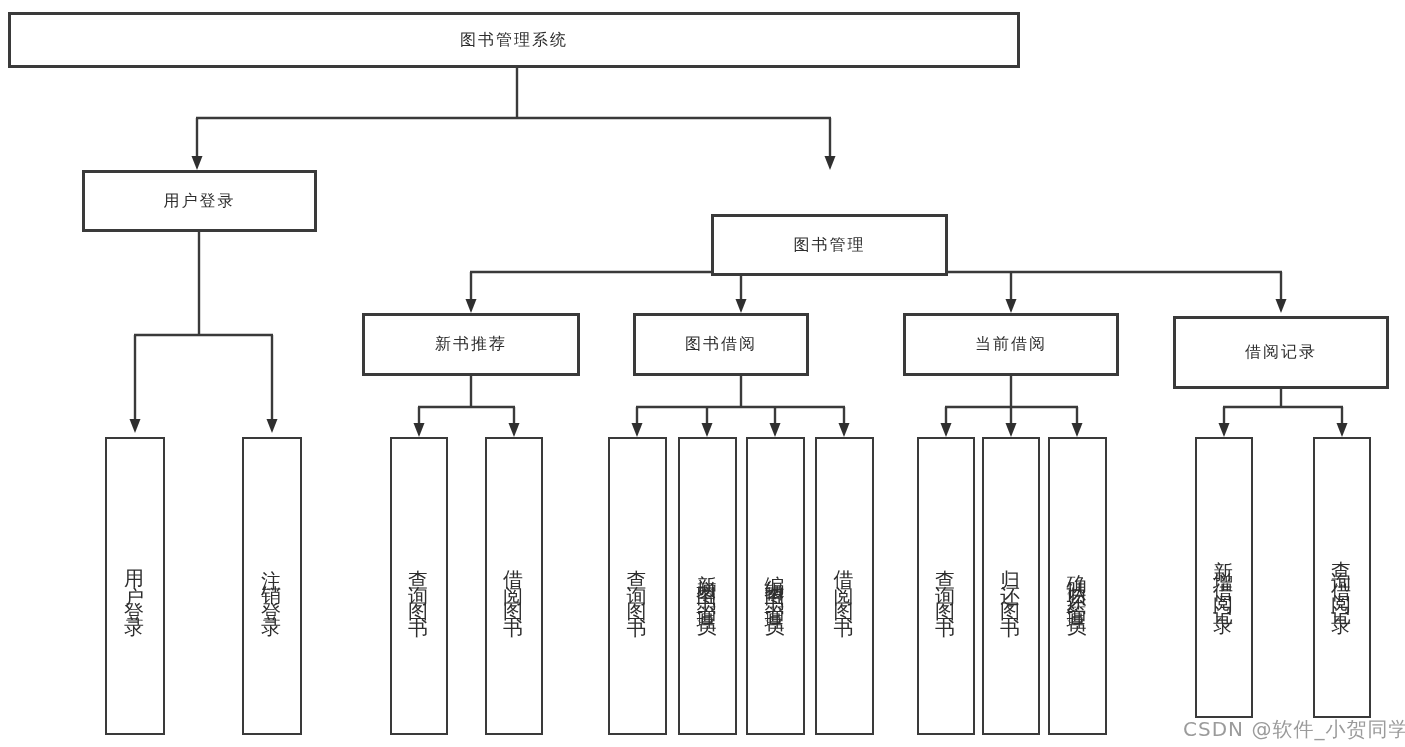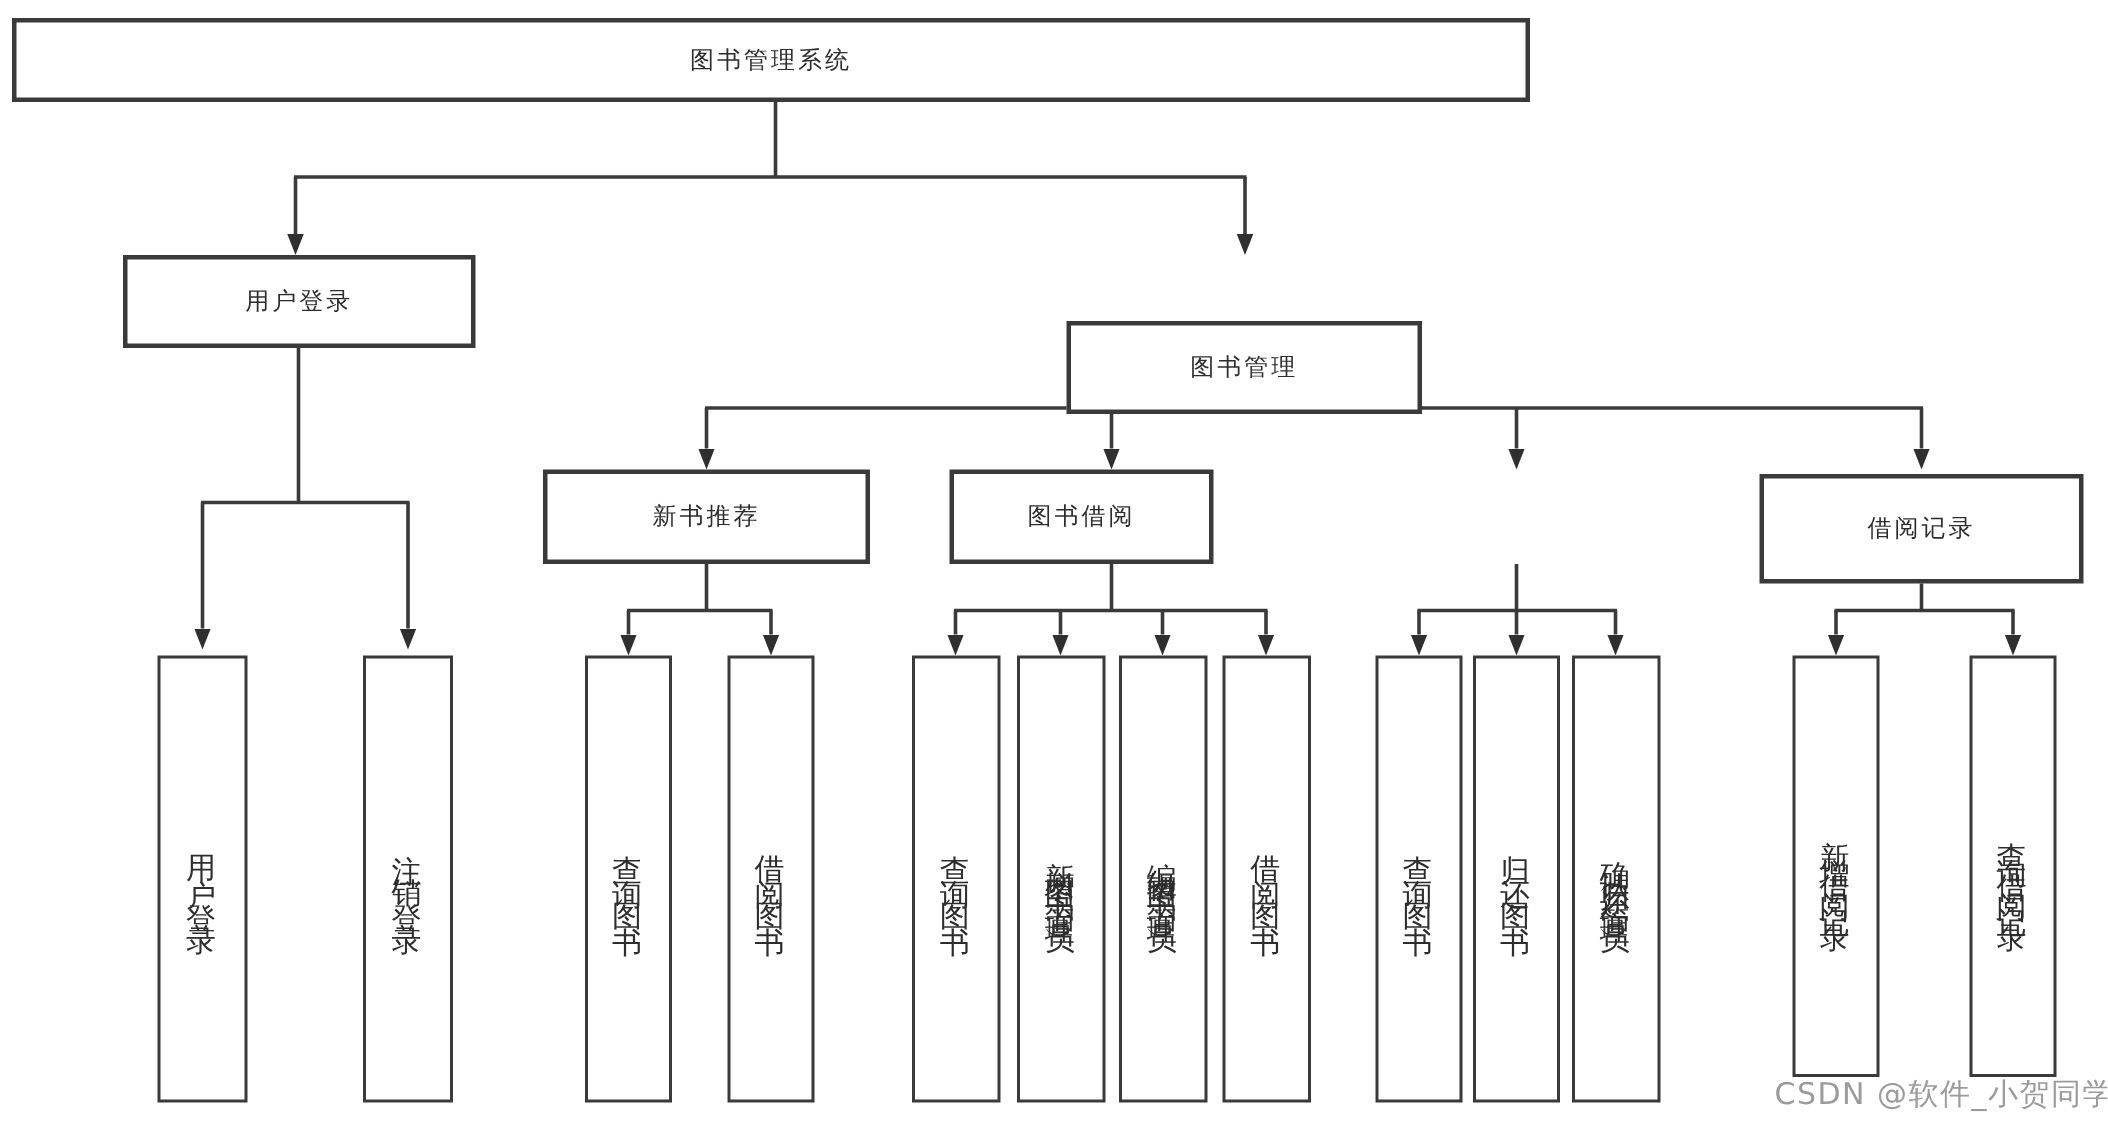--- a/index.html
+++ b/index.html
@@ -139,20 +139,21 @@
     <path class="ln" d="M1342,407 V423" marker-end="url(#arrow)"></path>
   </svg>
 
   <div class="node" id="n-root">图书管理系统</div>
 
   <div class="node" id="n-login">用户登录</div>
   <div class="node" id="n-mgmt">图书管理</div>
 
   <div class="node" id="n-l3-0">新书推荐</div>
   <div class="node" id="n-l3-1">图书借阅</div>
+  <div class="node" id="n-l3-2">当前借阅</div>
   <div class="node" id="n-l3-3">借阅记录</div>
 
   <div class="node leaf sp-wide" id="lf-0">用户登录</div>
   <div class="node leaf sp-wide" id="lf-1">注销登录</div>
 
   <div class="node leaf sp-wide" id="lf-2">查询图书</div>
   <div class="node leaf sp-wide" id="lf-3">借阅图书</div>
 
   <div class="node leaf sp-wide" id="lf-4">查询图书</div>
   <div class="node leaf sp-tight" id="lf-5">新增图书（管理员）</div>

